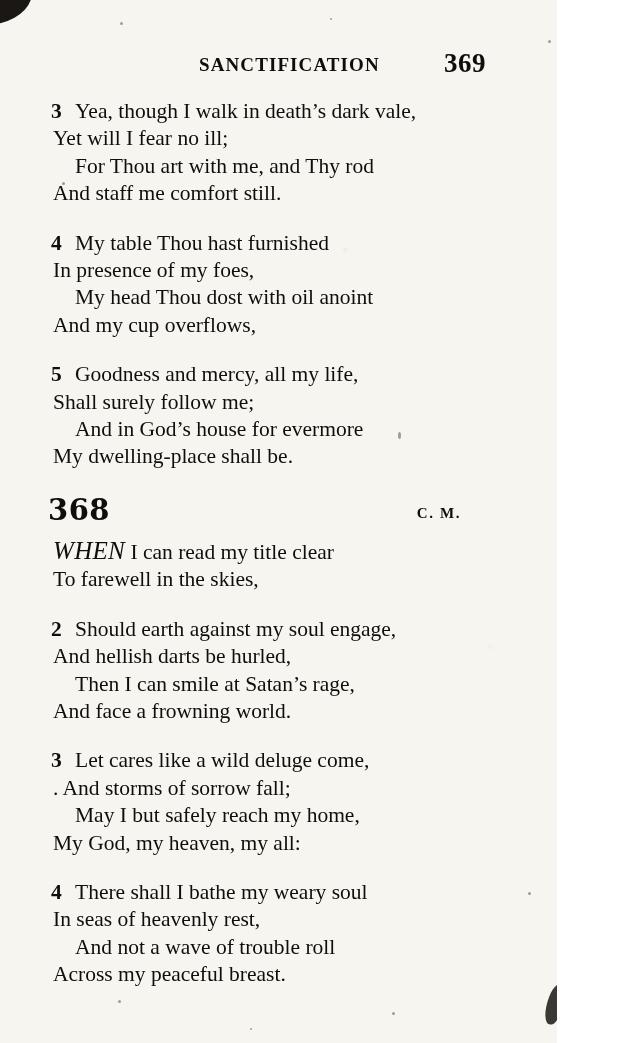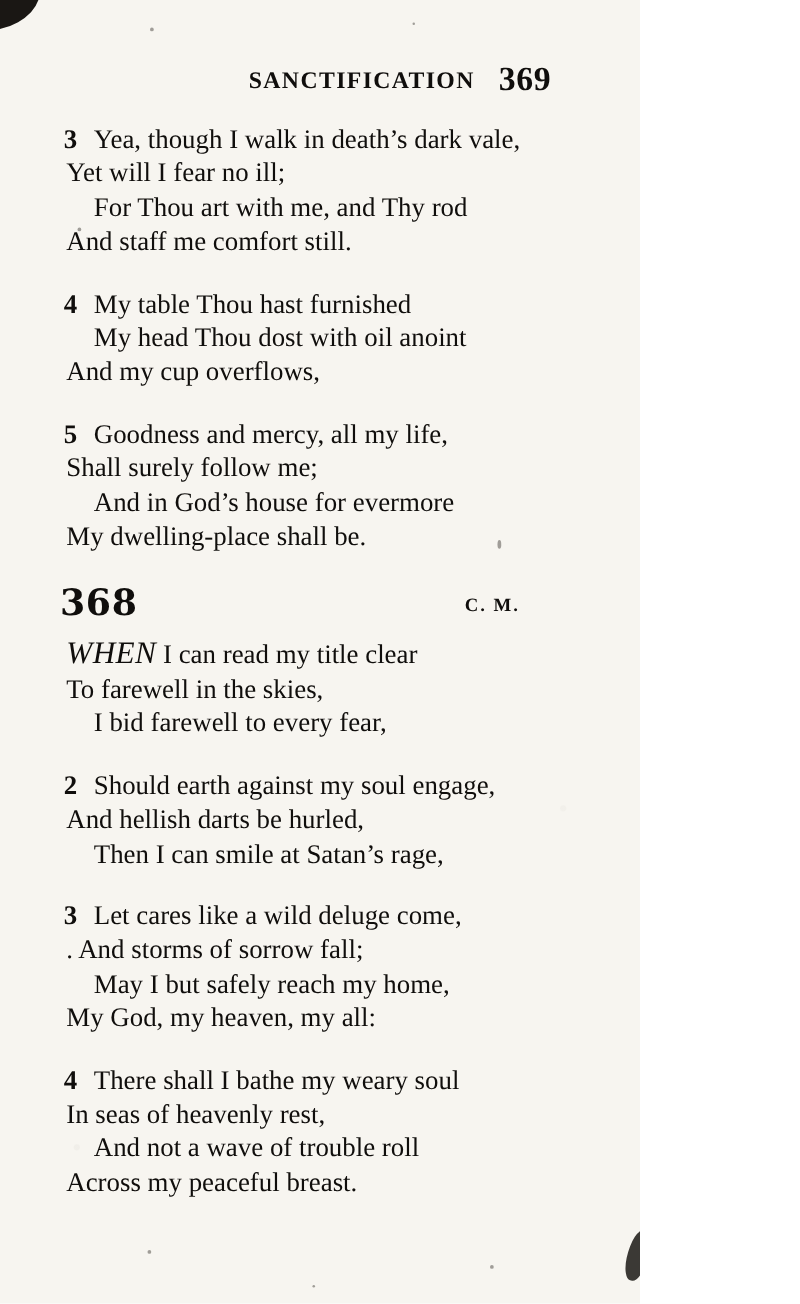--- a/index.html
+++ b/index.html
@@ -7,21 +7,21 @@
     margin: 0;
     padding: 0;
     background: #ffffff;
   }
   body {
     font-family: "Liberation Serif", "DejaVu Serif", serif;
   }
 
   .page {
     position: relative;
-    width: 512px;
+    width: 557px;
     height: 1043px;
     overflow: hidden;
     background: #f7f5f0;
     background-image:
       radial-gradient(circle at 12% 88%, rgba(120,115,105,0.05) 0 2px, transparent 3px),
       radial-gradient(circle at 62% 24%, rgba(120,115,105,0.05) 0 2px, transparent 3px),
       radial-gradient(circle at 88% 62%, rgba(120,115,105,0.04) 0 2px, transparent 3px);
     color: #100e0c;
   }
 
@@ -173,42 +173,43 @@
 
   <div class="content" id="content">
       <div class="stanza">
         <div class="line"><span class="verse-num">3</span><span>Yea, though I walk in death’s dark vale,</span></div>
         <div class="line indent"><span>Yet will I fear no ill;</span></div>
         <div class="line"><span>For Thou art with me, and Thy rod</span></div>
         <div class="line indent"><span>And staff me comfort still.</span></div>
       </div>
       <div class="stanza">
         <div class="line"><span class="verse-num">4</span><span>My table Thou hast furnished</span></div>
+        <div class="line indent"><span>In presence of my foes,</span></div>
         <div class="line"><span>My head Thou dost with oil anoint</span></div>
         <div class="line indent"><span>And my cup overflows,</span></div>
       </div>
       <div class="stanza">
         <div class="line"><span class="verse-num">5</span><span>Goodness and mercy, all my life,</span></div>
         <div class="line indent"><span>Shall surely follow me;</span></div>
         <div class="line"><span>And in God’s house for evermore</span></div>
         <div class="line indent"><span>My dwelling-place shall be.</span></div>
       </div>
       <div class="hymn-head">
         <div class="hymn-num">368</div>
         <div class="hymn-meter">C. M.</div>
       </div>
       <div class="stanza">
         <div class="line indent"><span class="smallcaps">WHEN</span><span> I can read my title clear</span></div>
         <div class="line indent"><span>To farewell in the skies,</span></div>
-        <div class="line"><span>I bid farewell to every fear,</span></div>
       </div>
       <div class="stanza">
         <div class="line"><span class="verse-num">2</span><span>Should earth against my soul engage,</span></div>
         <div class="line indent"><span>And hellish darts be hurled,</span></div>
         <div class="line"><span>Then I can smile at Satan’s rage,</span></div>
+        <div class="line indent"><span>And face a frowning world.</span></div>
       </div>
       <div class="stanza">
         <div class="line"><span class="verse-num">3</span><span>Let cares like a wild deluge come,</span></div>
         <div class="line indent"><span>. And storms of sorrow fall;</span></div>
         <div class="line"><span>May I but safely reach my home,</span></div>
         <div class="line indent"><span>My God, my heaven, my all:</span></div>
       </div>
       <div class="stanza">
         <div class="line"><span class="verse-num">4</span><span>There shall I bathe my weary soul</span></div>
         <div class="line indent"><span>In seas of heavenly rest,</span></div>

